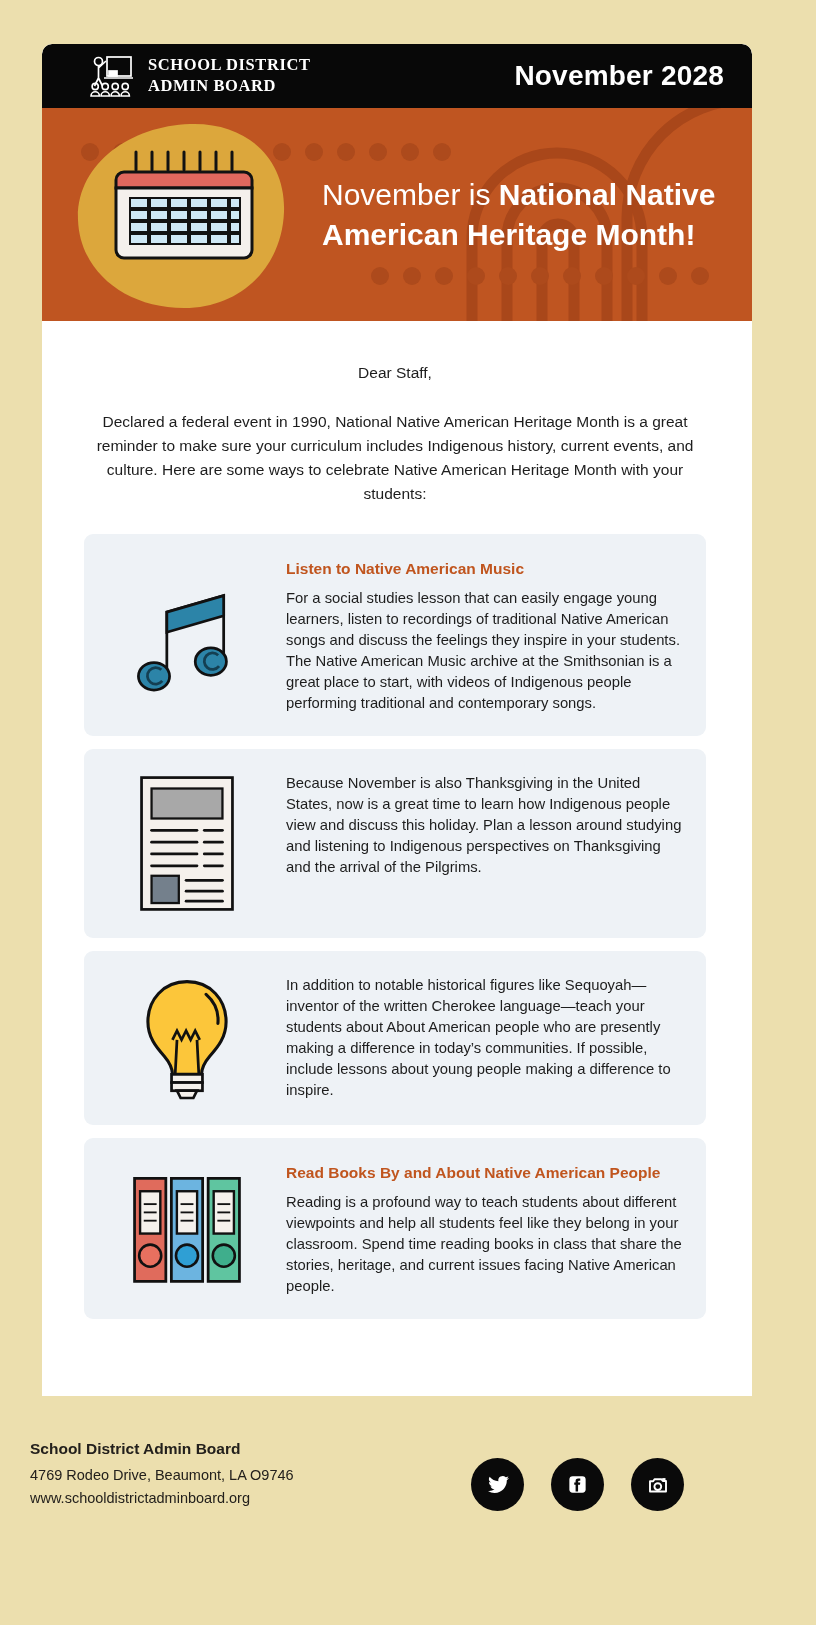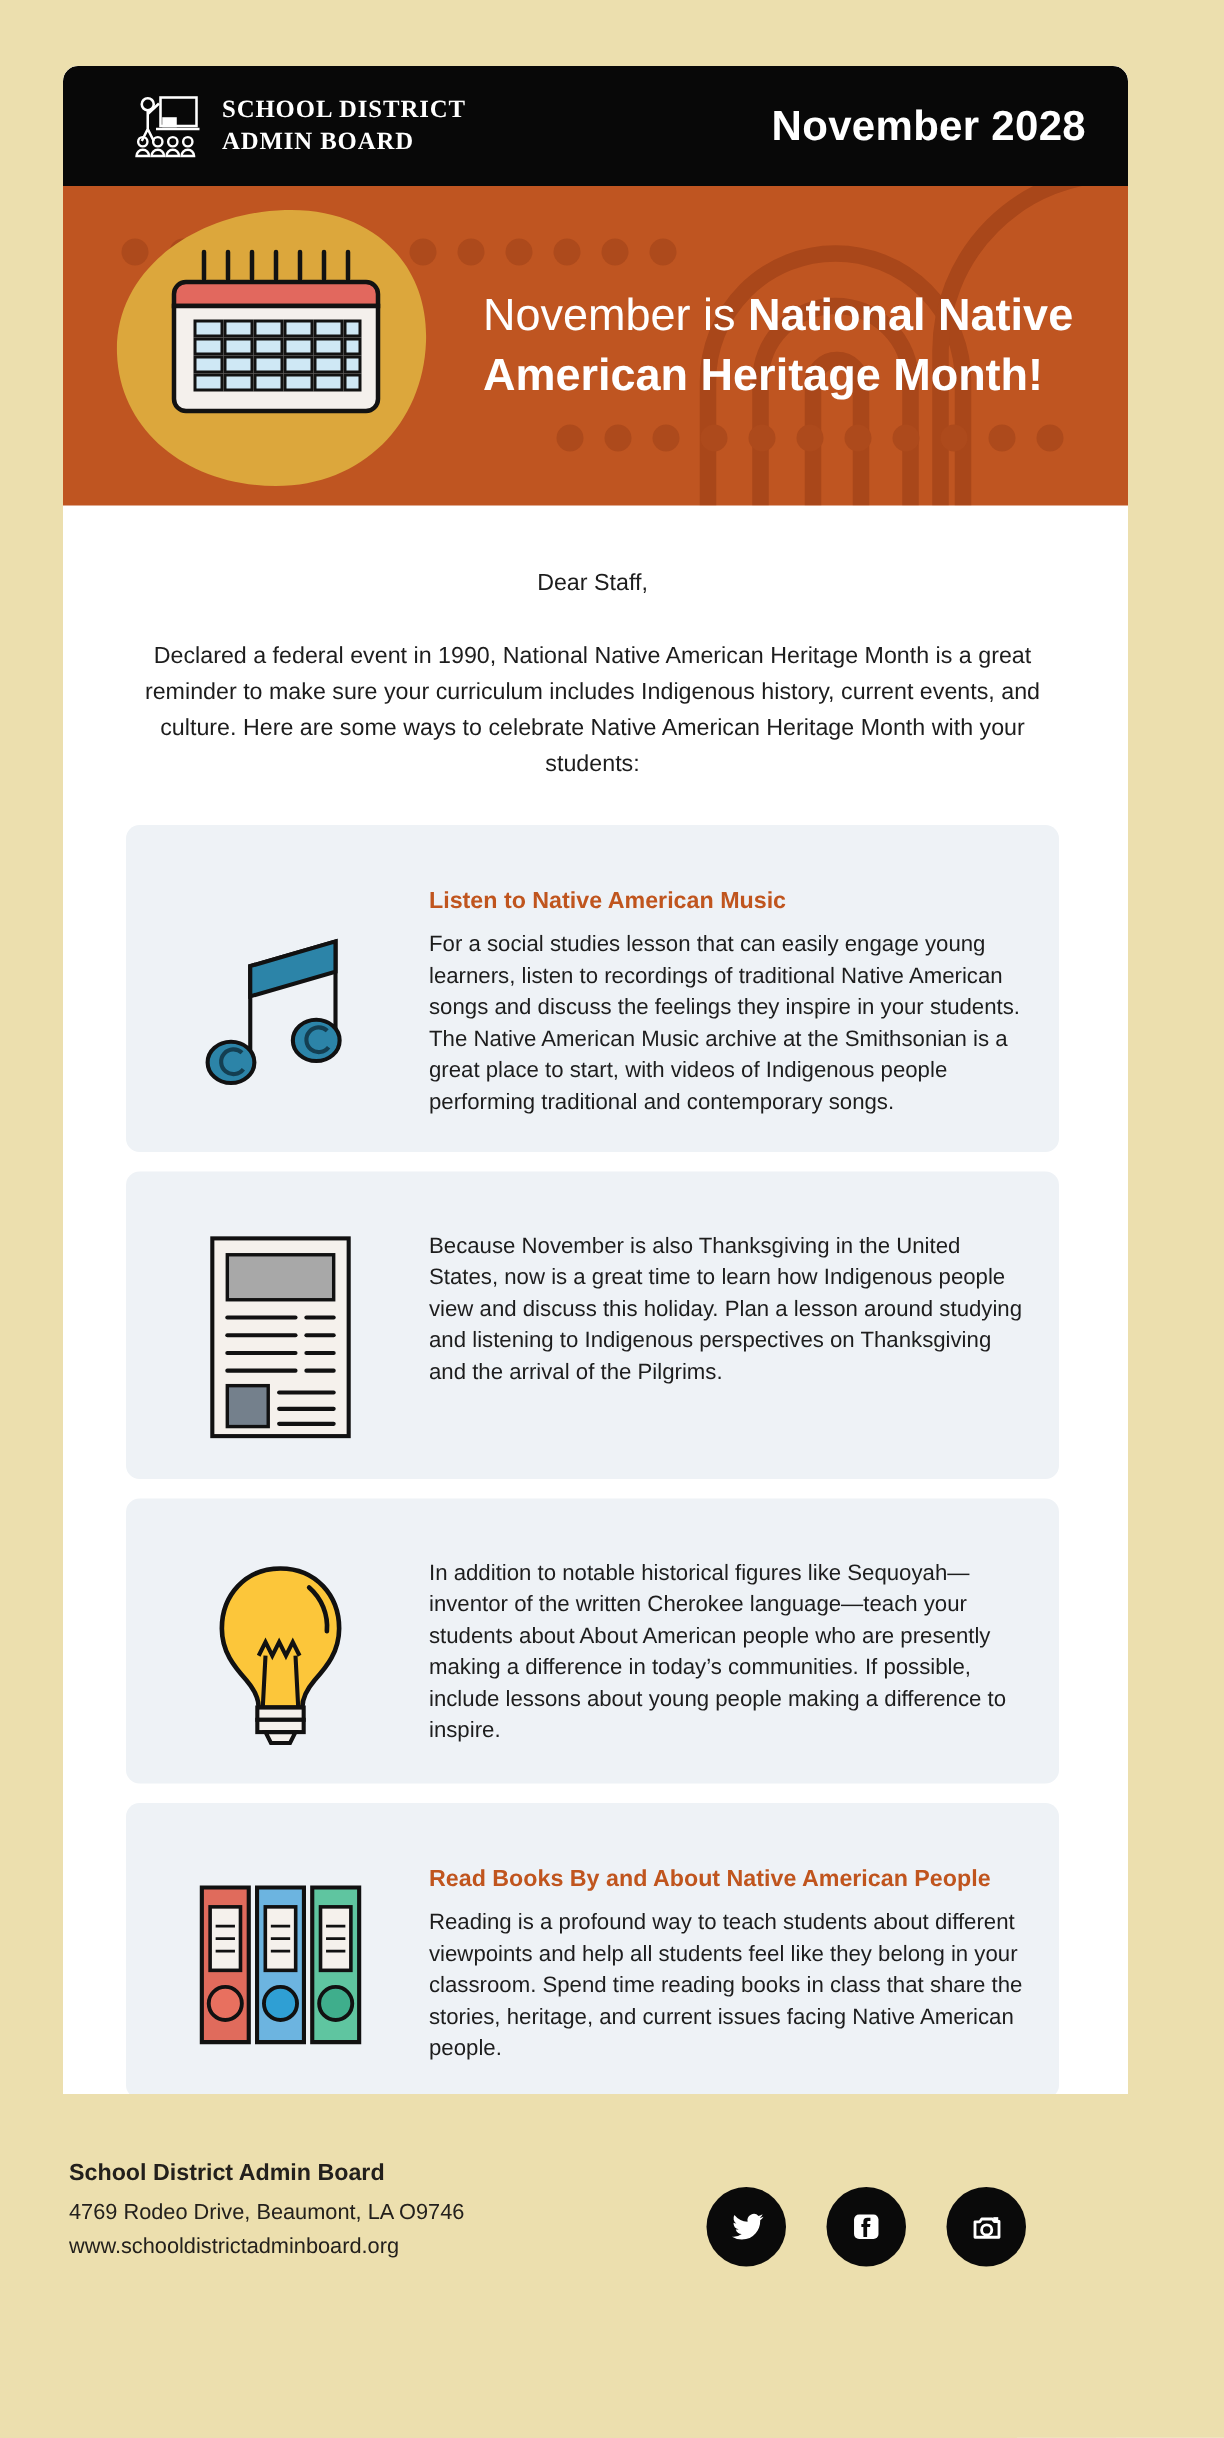--- a/index.html
+++ b/index.html
@@ -18,21 +18,21 @@
     left: 42px; top: 44px;
     width: 710px; height: 1352px;
     background: #ffffff;
     border-radius: 10px 10px 0 0;
     overflow: hidden;
   }
 
   
   .topbar {
     position: relative;
-    height: 80px;
+    height: 64px;
     background: #080808;
     display: flex;
     align-items: center;
     padding: 0 28px 0 46px;
     border-radius: 10px 10px 0 0;
   }
   .brand { display: flex; align-items: center; gap: 14px; }
   .brand-logo { width: 46px; height: 44px; flex: none; }
   .brand-name {
     color: #ffffff;
@@ -90,21 +90,21 @@
     line-height: 1.55;
   }
 
   
   .cards { padding: 28px 46px 0 42px; display: flex; flex-direction: column; gap: 13px; }
   .card {
     background: #eef2f6;
     border-radius: 9px;
     display: flex;
     align-items: flex-start;
-    padding: 38px 24px 22px 18px;
+    padding: 22px 24px 22px 18px;
     gap: 14px;
     min-height: 150px;
   }
   .card-icon {
     flex: none;
     width: 170px;
     display: flex;
     align-items: center;
     justify-content: center;
     align-self: center;
@@ -124,21 +124,21 @@
   }
 
   
   .footer {
     position: absolute;
     left: 0; top: 1396px;
     width: 744px; height: 229px;
     background: #ecdfae;
     display: flex;
     align-items: flex-start;
-    padding: 44px 60px 0 46px;
+    padding: 44px 60px 0 30px;
   }
   .footer-info { flex: 1; }
   .footer-org {
     font-size: 15.5px;
     font-weight: 700;
     color: #23201c;
     margin-bottom: 6px;
   }
   .footer-line {
     font-size: 14.5px;

